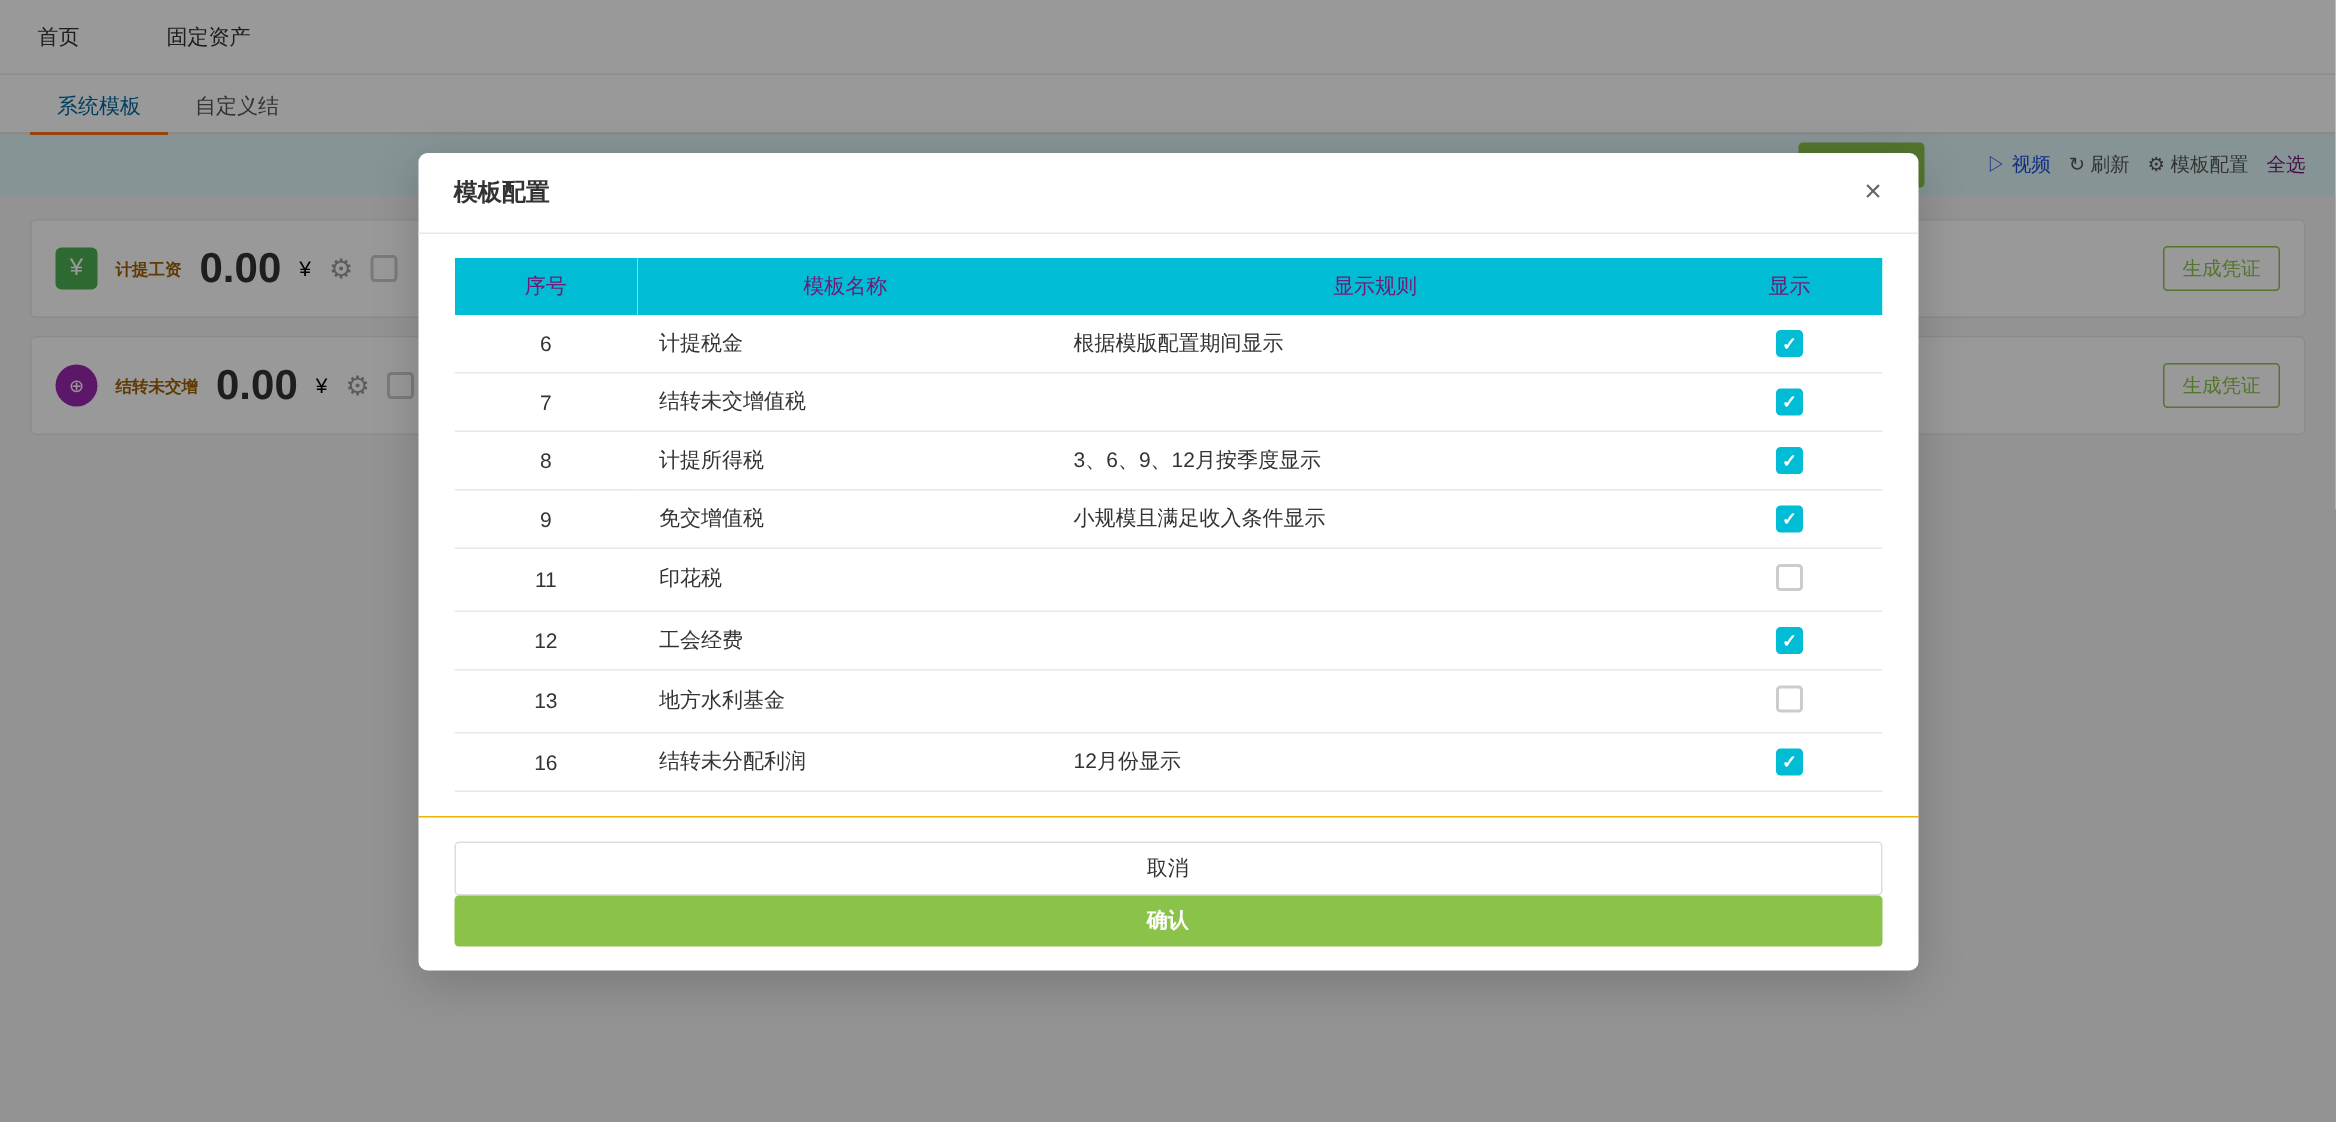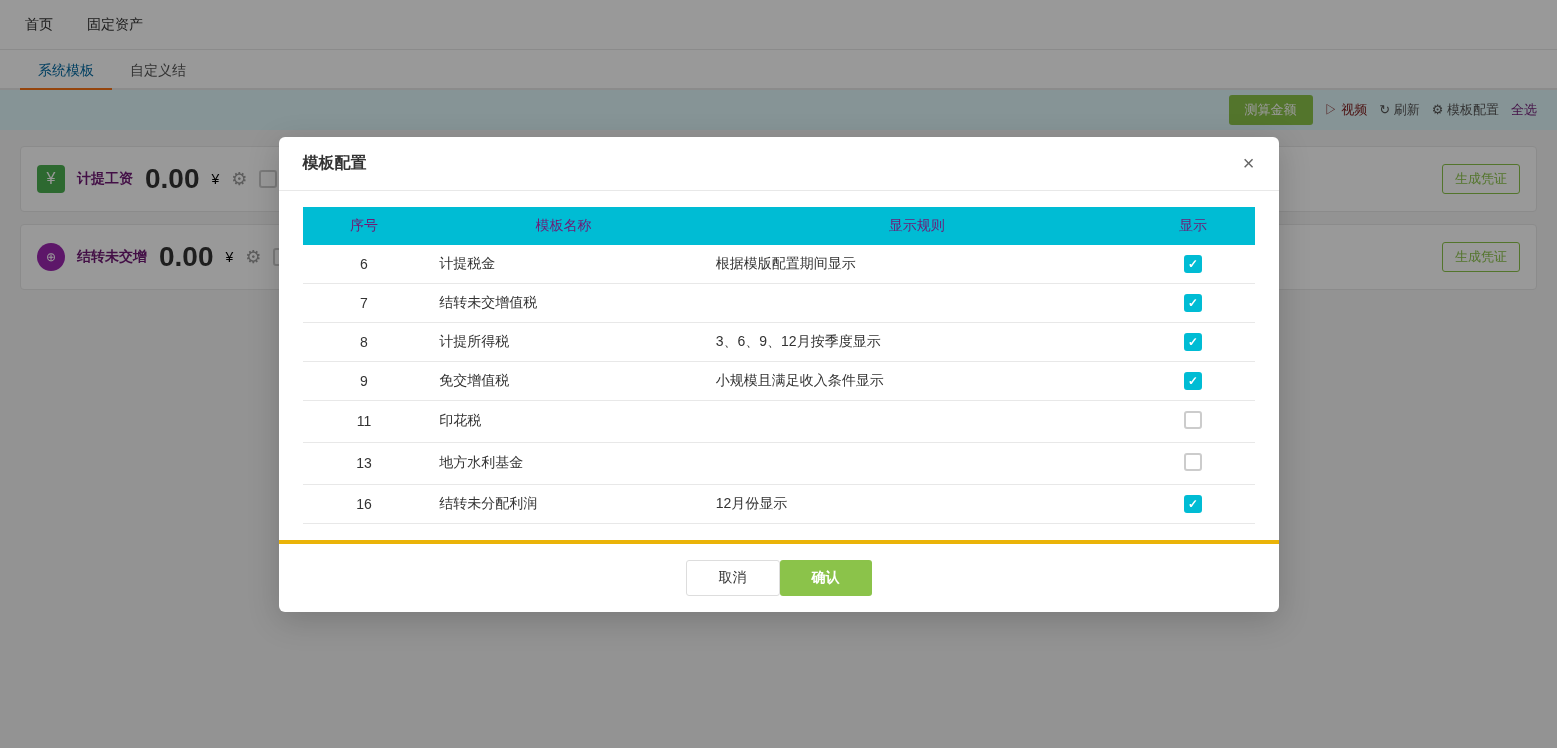--- a/index.html
+++ b/index.html
@@ -22,21 +22,21 @@
       top: 0; left: 0;
     }
 
     
     .top-nav {
       background: #fff;
       height: 50px;
       display: flex;
       align-items: center;
       padding: 0 20px;
-      gap: 24px;
+      gap: 48px;
       border-bottom: 1px solid #e8e8e8;
     }
     .nav-item {
       font-size: 14px;
       color: #333;
       cursor: pointer;
       padding: 0 5px;
     }
 
     
@@ -83,25 +83,26 @@
     .btn-calc {
       background: #8bc34a;
       color: #fff;
       border: none;
       padding: 6px 16px;
       border-radius: 3px;
       cursor: pointer;
       font-size: 13px;
     }
     .btn-video {
-      color: #7f1d1d;
+      color: #1d4ed8;
       background: none;
       border: none;
       cursor: pointer;
       font-size: 13px;
+      margin-left: 30px;
     }
     .btn-refresh {
       color: #555;
       background: none;
       border: none;
       cursor: pointer;
       font-size: 13px;
     }
     .btn-template {
       color: #555;
@@ -130,22 +131,22 @@
       background: #fff;
       border-radius: 4px;
       padding: 16px;
       display: flex;
       align-items: center;
       gap: 12px;
       border: 1px solid #e8e8e8;
     }
 
     .card-title {
-      font-size: 14px;
-      color: #701a75;
+      font-size: 11px;
+      color: #a16207;
       font-weight: bold;
     }
 
     .card-amount {
       font-size: 28px;
       font-weight: bold;
       color: #333;
     }
 
     .card-icon-green {
@@ -319,21 +320,22 @@
     .table-scroll::-webkit-scrollbar-thumb {
       background: #ccc;
       border-radius: 3px;
     }
 
     
     .modal-footer {
       display: flex;
       justify-content: center;
       padding: 16px 24px;
-      border-top: 4px solid #eab308;
+      border-top: 1px solid #eab308;
+      flex-direction: column;
     }
 
     .btn-cancel {
       padding: 8px 32px;
       border: 1px solid #ddd;
       background: #fff;
       color: #333;
       border-radius: 3px;
       cursor: pointer;
       font-size: 14px;
@@ -463,20 +465,26 @@
                 <td class="rule-col">小规模且满足收入条件显示</td>
                 <td><span class="cb-checked"></span></td>
               </tr>
               <tr>
                 <td>11</td>
                 <td class="name-col">印花税</td>
                 <td class="rule-col"></td>
                 <td><span class="cb-unchecked"></span></td>
               </tr>
               <tr>
+                <td>12</td>
+                <td class="name-col">工会经费</td>
+                <td class="rule-col"></td>
+                <td><span class="cb-checked"></span></td>
+              </tr>
+              <tr>
                 <td>13</td>
                 <td class="name-col">地方水利基金</td>
                 <td class="rule-col"></td>
                 <td><span class="cb-unchecked"></span></td>
               </tr>
               <tr>
                 <td>16</td>
                 <td class="name-col">结转未分配利润</td>
                 <td class="rule-col">12月份显示</td>
                 <td><span class="cb-checked"></span></td>

